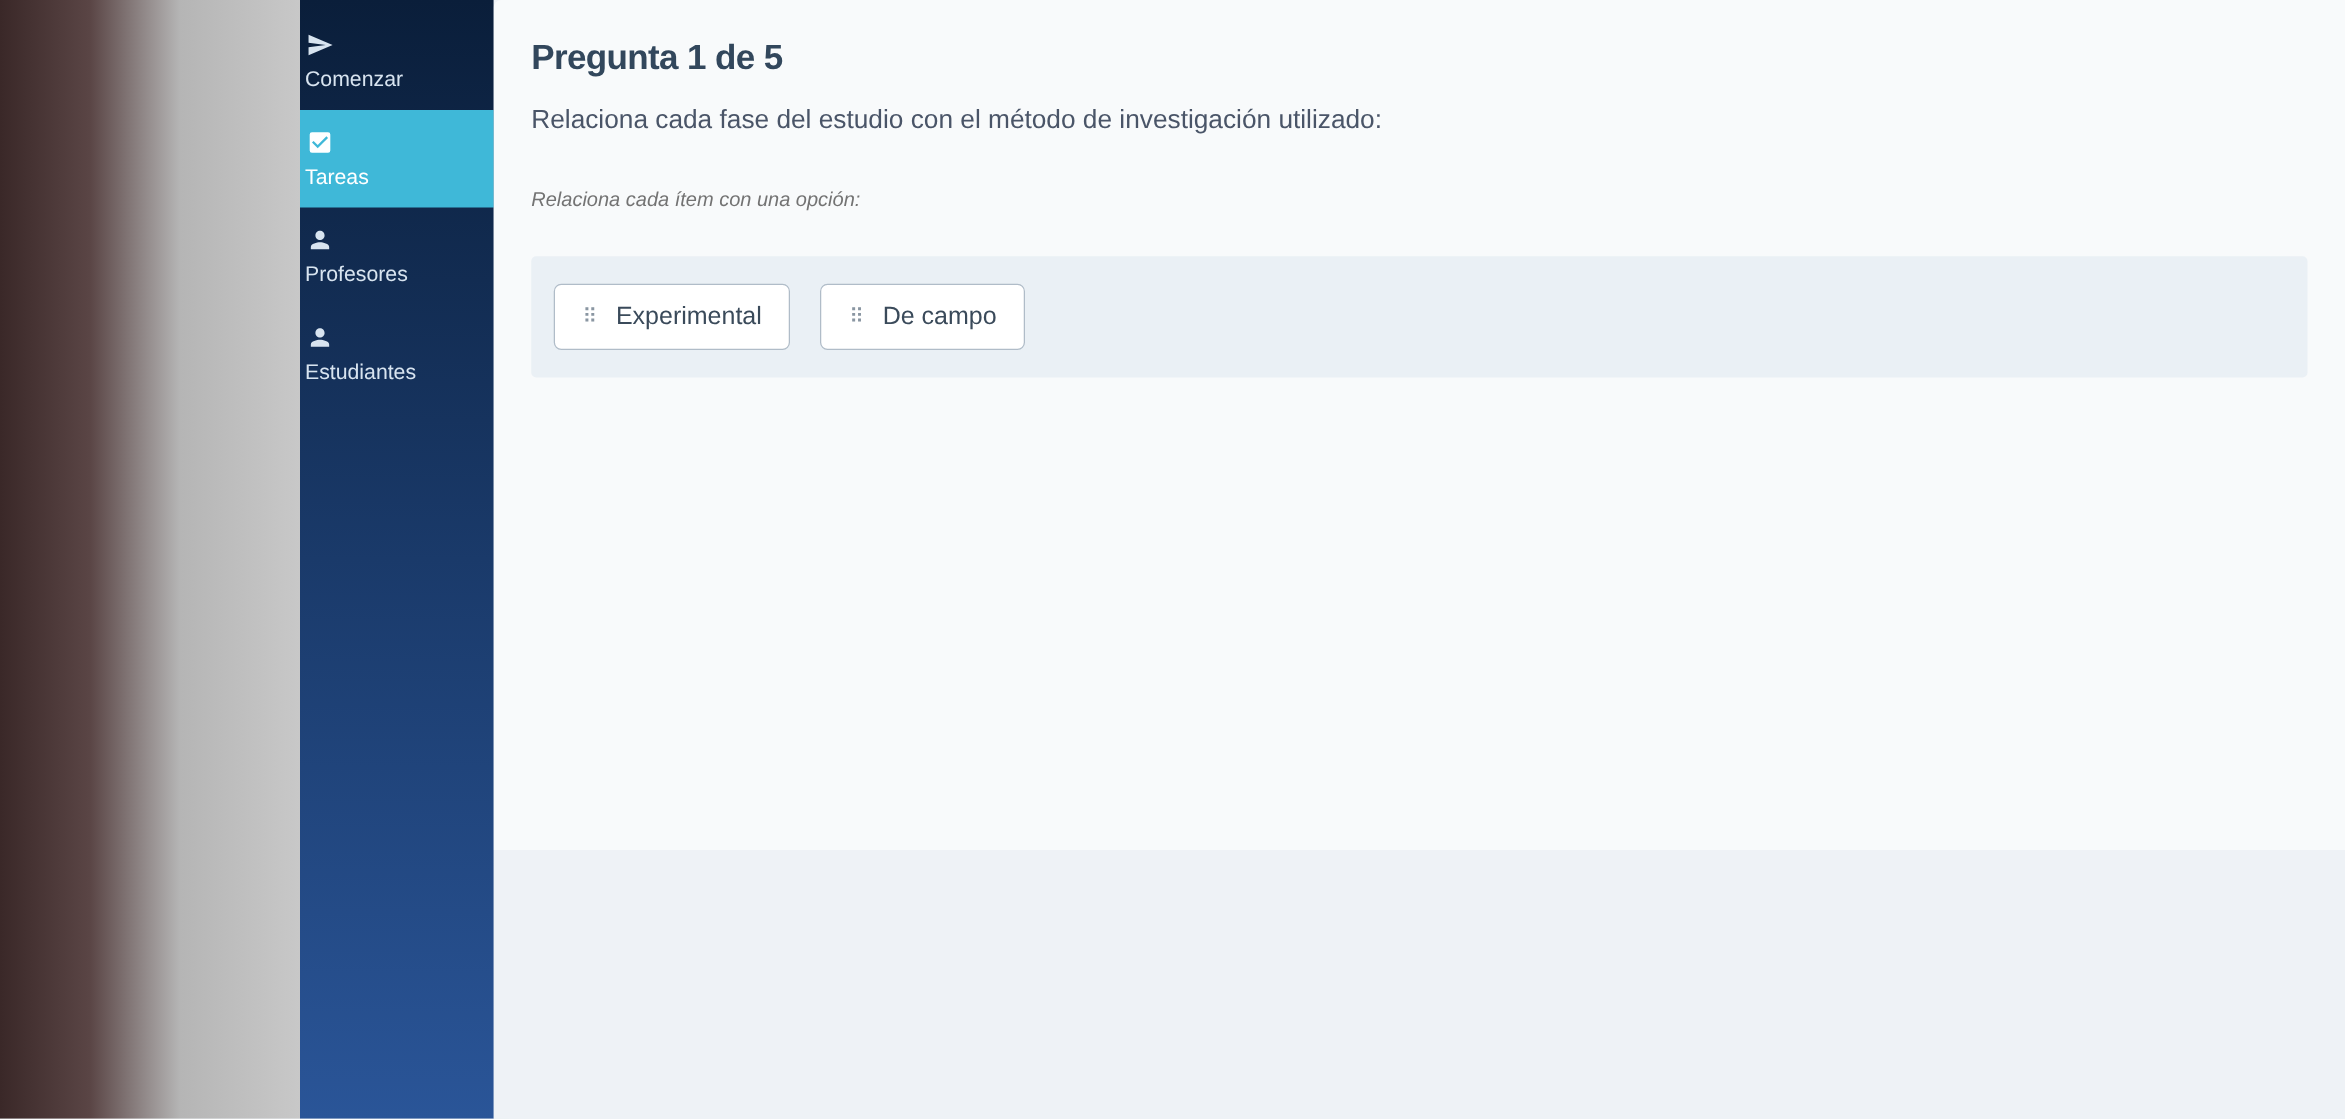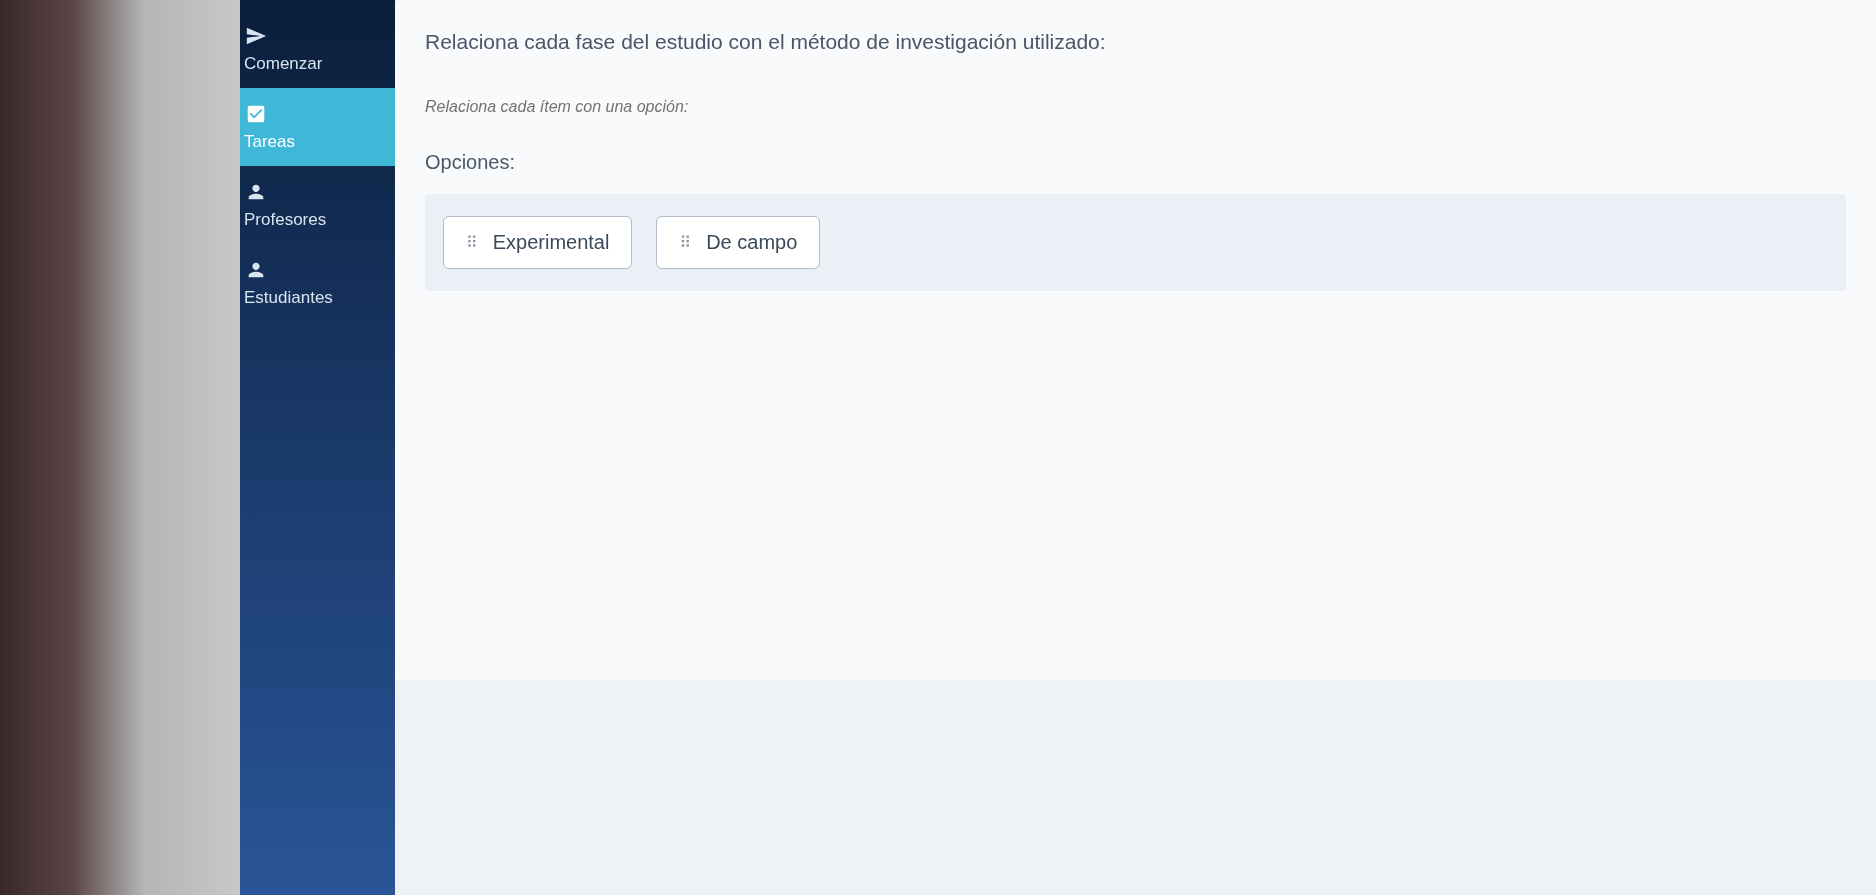--- a/index.html
+++ b/index.html
@@ -189,25 +189,25 @@
       <svg viewBox="0 0 24 24">
           <path d="M12 12c2.2 0 4-1.8 4-4s-1.8-4-4-4-4 1.8-4 4 1.8 4 4 4zm0 2c-2.7 0-8 1.3-8 4v2h16v-2c0-2.7-5.3-4-8-4z"></path>
         </svg>
     </span>
     <span>Estudiantes</span>
   </div>
 </nav>
 
 <main class="main-content">
   <div class="question-card">
+    <h2 class="question-title">Pregunta 1 de 5</h2>
     <p class="question-text">Relaciona cada fase del estudio con el método de investigación utilizado:</p>
     <p class="question-instruction">Relaciona cada ítem con una opción:</p>
 
 
-    <div class="options-label">Opciones:</div>
 
     <div class="options-tray">
       <div class="option-chip">
         <span class="grip-icon">⠿</span>
         <span>Experimental</span>
       </div>
       <div class="option-chip">
         <span class="grip-icon">⠿</span>
         <span>De campo</span>
       </div>

